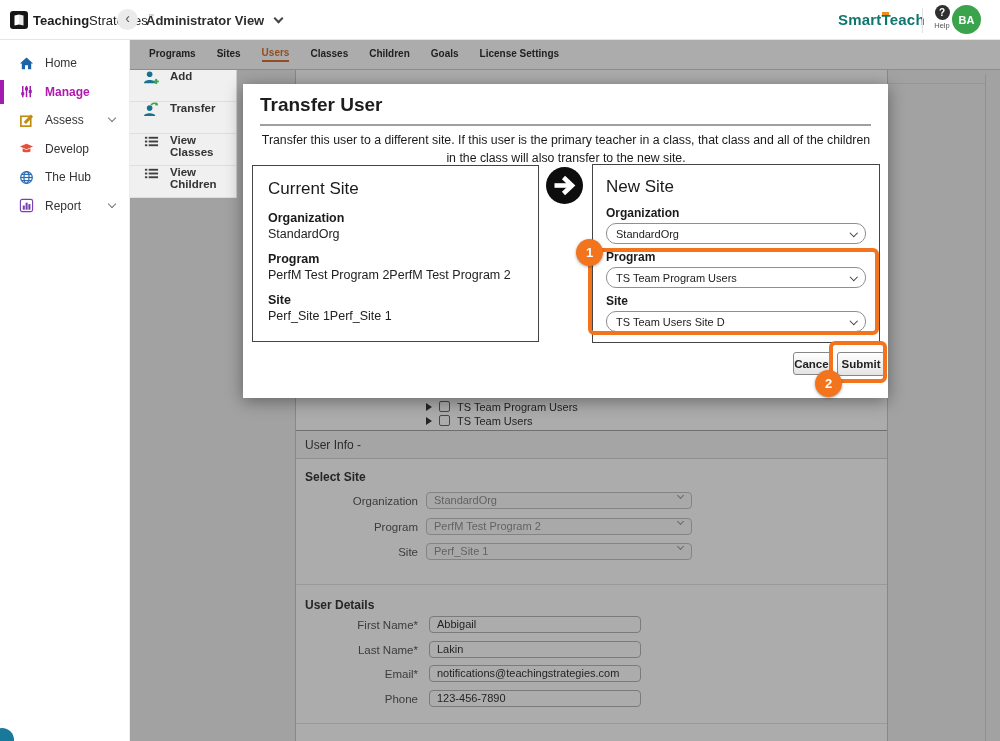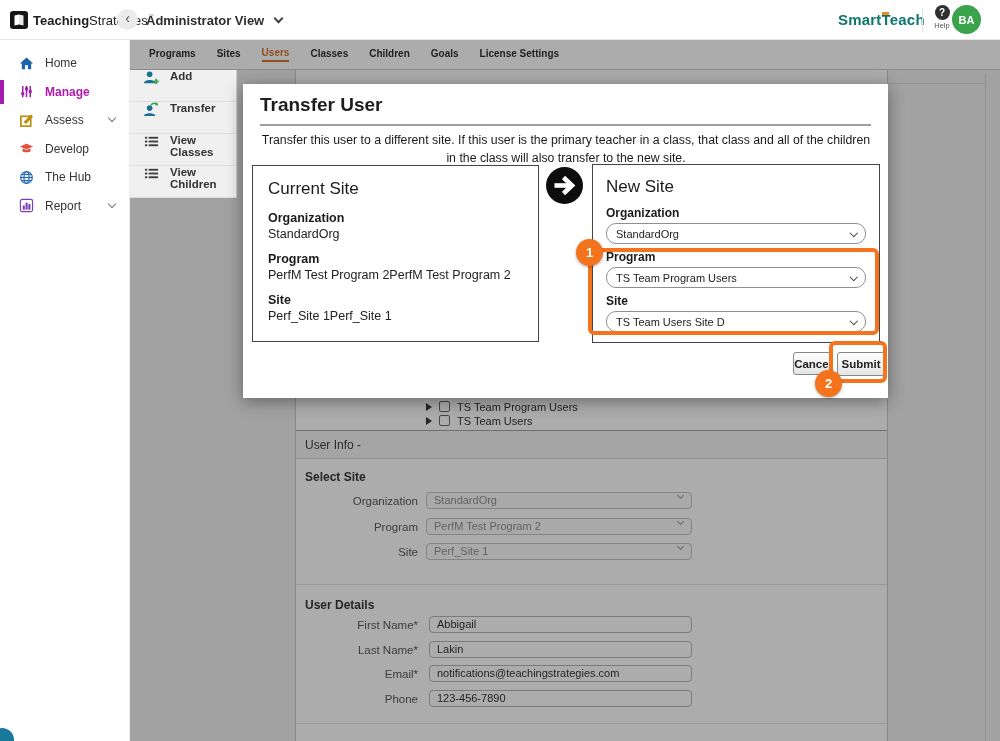--- a/index.html
+++ b/index.html
@@ -46,21 +46,21 @@
   .tri { width:0; height:0; border-left:6px solid #333; border-top:4px solid transparent; border-bottom:4px solid transparent; }
   .cbx { width:11px; height:11px; border:1px solid #666; border-radius:2px; background:#fff; }
   .tree-label { font-size:11px; color:#2e2e2e; }
 
   .band { position:absolute; left:0; right:0; top:360px; height:29px; background:#f5f5f5; border-top:1px solid #a3a3a3; border-bottom:1px solid #d4d4d4; font-size:12px; color:#3b3b3b; line-height:28px; padding-left:9px; }
   .sec-title { position:absolute; left:9px; font-size:12px; font-weight:700; color:#333; }
   .bg-row { position:absolute; left:0; width:100%; height:18px; }
   .bg-row .lbl { position:absolute; left:0; width:122px; text-align:right; font-size:11.5px; color:#565656; top:3px; }
   .bg-sel { position:absolute; left:130px; width:266px; height:17px; border:1px solid #c2c2c2; border-radius:4px; background:#fbfbfb; font-size:11px; color:#8f8f8f; line-height:15px; padding-left:7px; }
   .bg-sel .chev { position:absolute; right:8px; top:4px; width:5px; height:5px; border-width:1.5px; color:#9a9a9a; }
-  .bg-inp { position:absolute; left:133px; width:263px; height:17px; border:1px solid #b5b5b5; border-radius:4px; background:#fff; font-size:11px; color:#2f2f2f; line-height:15px; padding-left:7px; }
+  .bg-inp { position:absolute; left:133px; width:212px; height:17px; border:1px solid #b5b5b5; border-radius:4px; background:#fff; font-size:11px; color:#2f2f2f; line-height:15px; padding-left:7px; }
   .thin-div { position:absolute; left:0; right:0; height:1px; background:#e2e2e2; }
 
   
   .overlay { position:absolute; left:0; top:0; width:870px; height:701px; background:rgba(15,15,15,0.345); z-index:10; }
 
   
   .submenu { position:absolute; left:0; top:30px; width:107px; z-index:20; background:#f0f0f0; border-right:1px solid #cfcfcf; }
   .sub-item { height:32px; display:flex; align-items:flex-start; gap:10px; padding-left:13px; border-bottom:1px solid #dedede; font-size:11.5px; font-weight:600; color:#333; cursor:pointer; }
   .sub-item svg { width:17px; height:15px; flex:0 0 auto; }
 

